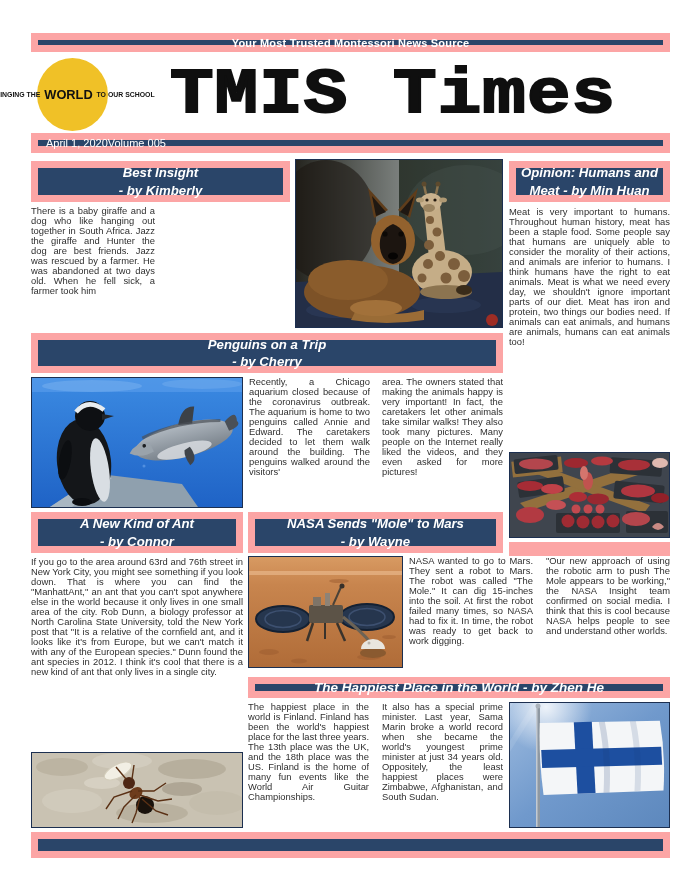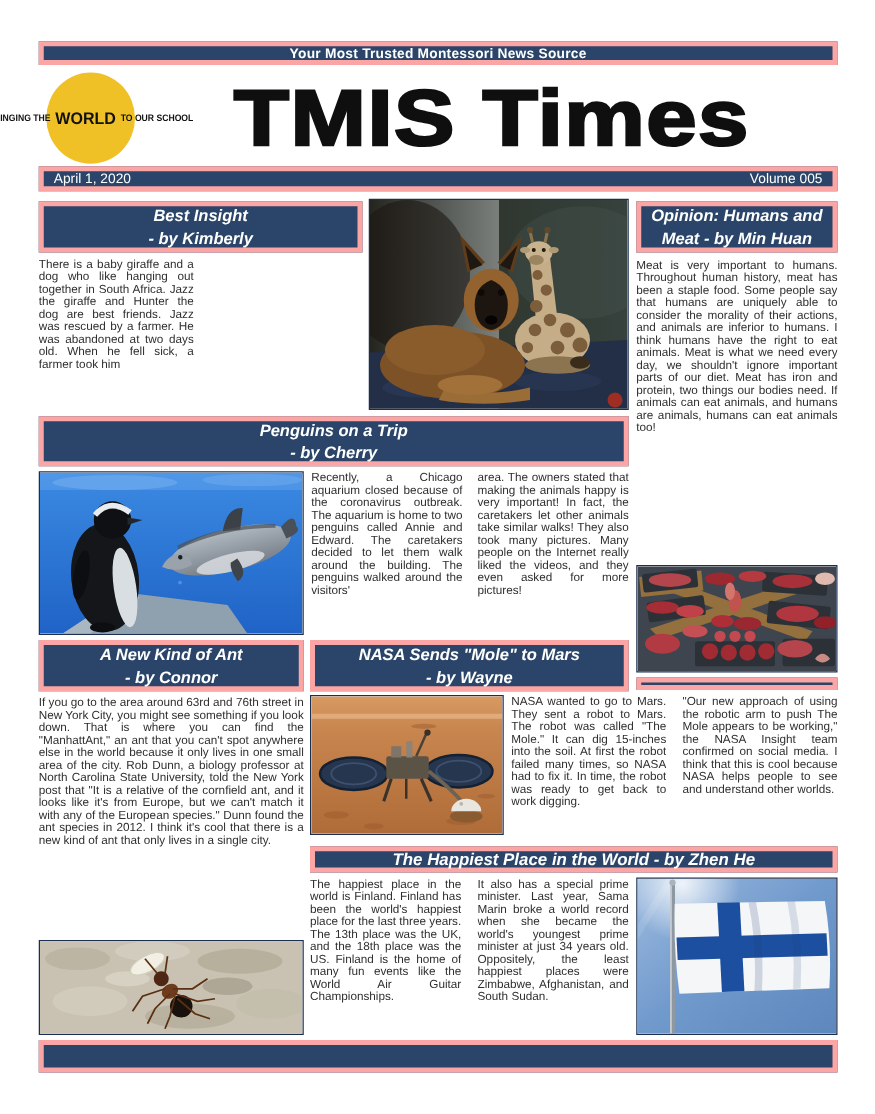--- a/index.html
+++ b/index.html
@@ -1,38 +1,38 @@
 <!DOCTYPE html>
 <html><head>
 <meta charset="utf-8">
 <style>
   * { margin:0; padding:0; box-sizing:border-box; }
   html,body { background:#ffffff; }
   body { font-family:"Liberation Sans","DejaVu Sans",sans-serif; }
   .page { position:relative; width:700px; height:891px; background:#fff; overflow:hidden; }
 
-  .navy { background:#2a4569; border:4px solid #fca5a5; }
+  .navy { background:#2a4569; border:7px solid #fca5a5; }
 
   .topbar { position:absolute; left:31px; top:33px; width:639px; height:19px;
     display:flex; align-items:center; justify-content:center; }
   .topbar span { color:#fff; font-size:11px; font-weight:bold; letter-spacing:.2px; }
 
   .logo { position:absolute; left:37px; top:58px; width:71px; height:73px;
     background:#f0c127; border-radius:50%; display:flex; 
     align-items:center; justify-content:center; }
   .logo .l1,.logo .l3 { font-size:7.5px; font-weight:bold; color:#111; transform:scaleX(.92); white-space:nowrap; }
   .logo .l2 { font-size:13.5px; font-weight:bold; color:#111; transform:scaleX(.95); line-height:13px; }
 
   .masthead { position:absolute; left:115px; top:56px; width:556px; height:78px;
-    display:flex; align-items:center; justify-content:center; }
+    display:flex; align-items:center; justify-content:center;font-family:Liberation Mono, monospace; }
   .masthead span { font-size:63px; font-weight:bold; color:#0f0f0f; white-space:nowrap;
     letter-spacing:1px; transform:scaleX(1.15); -webkit-text-stroke:2px #0f0f0f; }
 
   .datebar { position:absolute; left:31px; top:133px; width:639px; height:20px;
-    display:flex; align-items:center; justify-content:space-between; padding:0 8px; }
+    display:flex; align-items:center; justify-content:flex-start; padding:0 8px; }
   .datebar span { color:#fff; font-size:11px; }
 
   .sec-head { position:absolute; display:flex; flex-direction:column; align-items:center;
     justify-content:center; text-align:center; }
   .sec-head span { color:#fff; font-size:13.2px; font-weight:bold; font-style:italic;
     line-height:17.5px; white-space:nowrap; }
 
   .body-text { position:absolute; overflow:hidden; }
   .body-text, .bcol { font-size:9.4px; line-height:10px; color:#2f2f2f;
     text-align:justify; }

